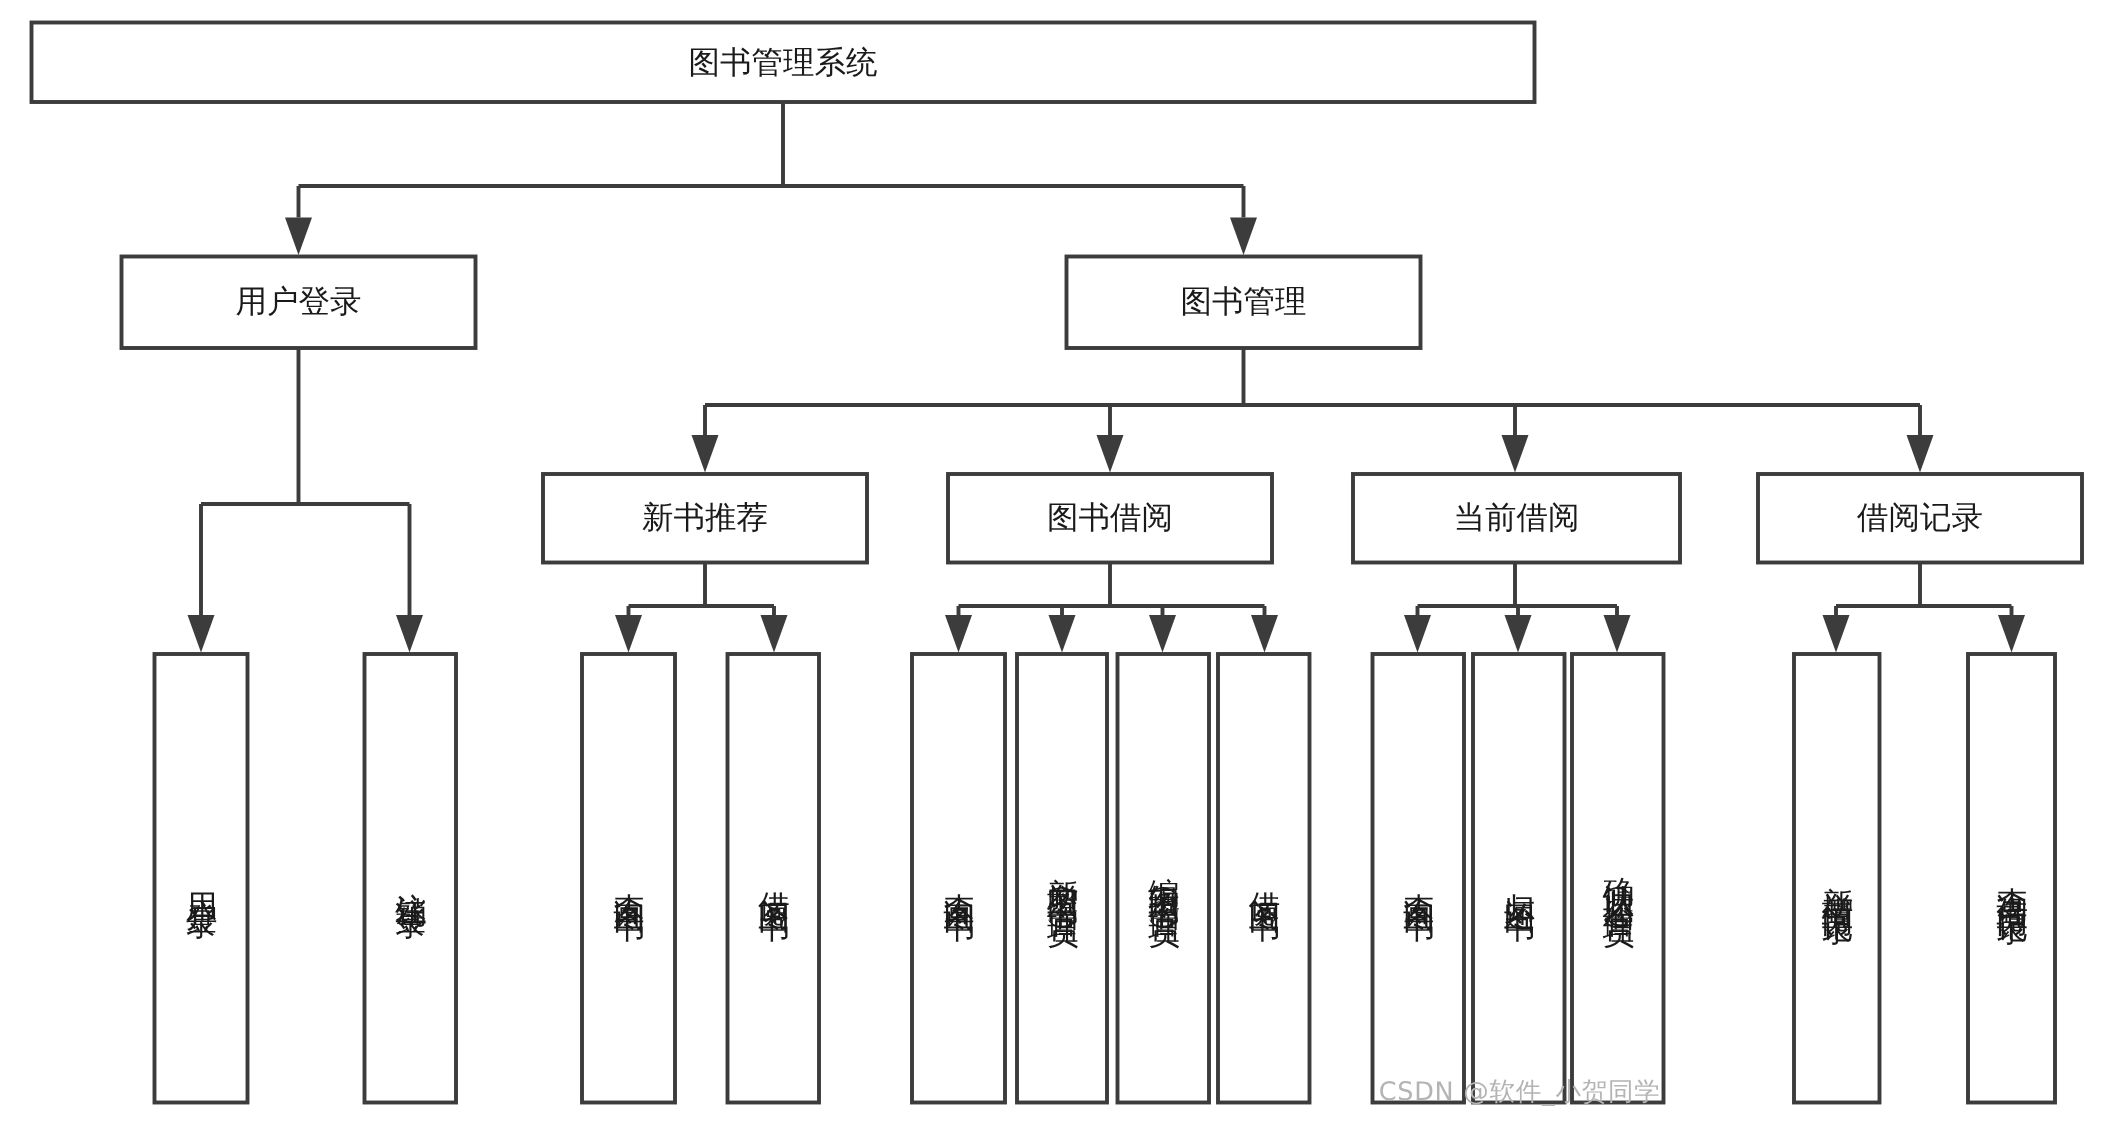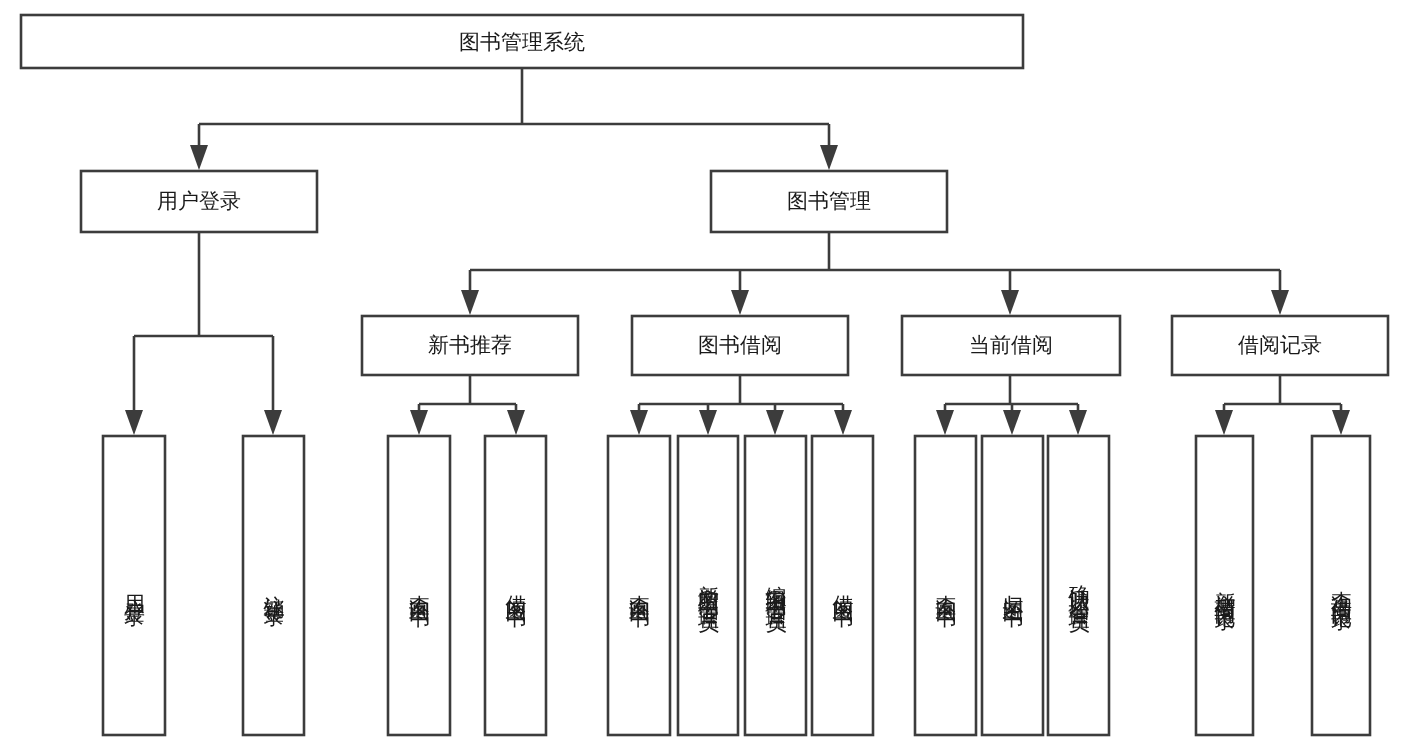--- a/index.html
+++ b/index.html
@@ -252,13 +252,14 @@
     <span class="vert-label">确认归还（管理员）</span>
   </div>
 
   <div class="vert-label-wrap" style="left:1196px; top:436px; width:57px; height:299px;">
     <span class="vert-label">新增借阅记录</span>
   </div>
   <div class="vert-label-wrap" style="left:1312px; top:436px; width:58px; height:299px;">
     <span class="vert-label">查询借阅记录</span>
   </div>
 
+  <div class="watermark">CSDN @软件_小贺同学</div>
 </div>
 
 </body></html>

